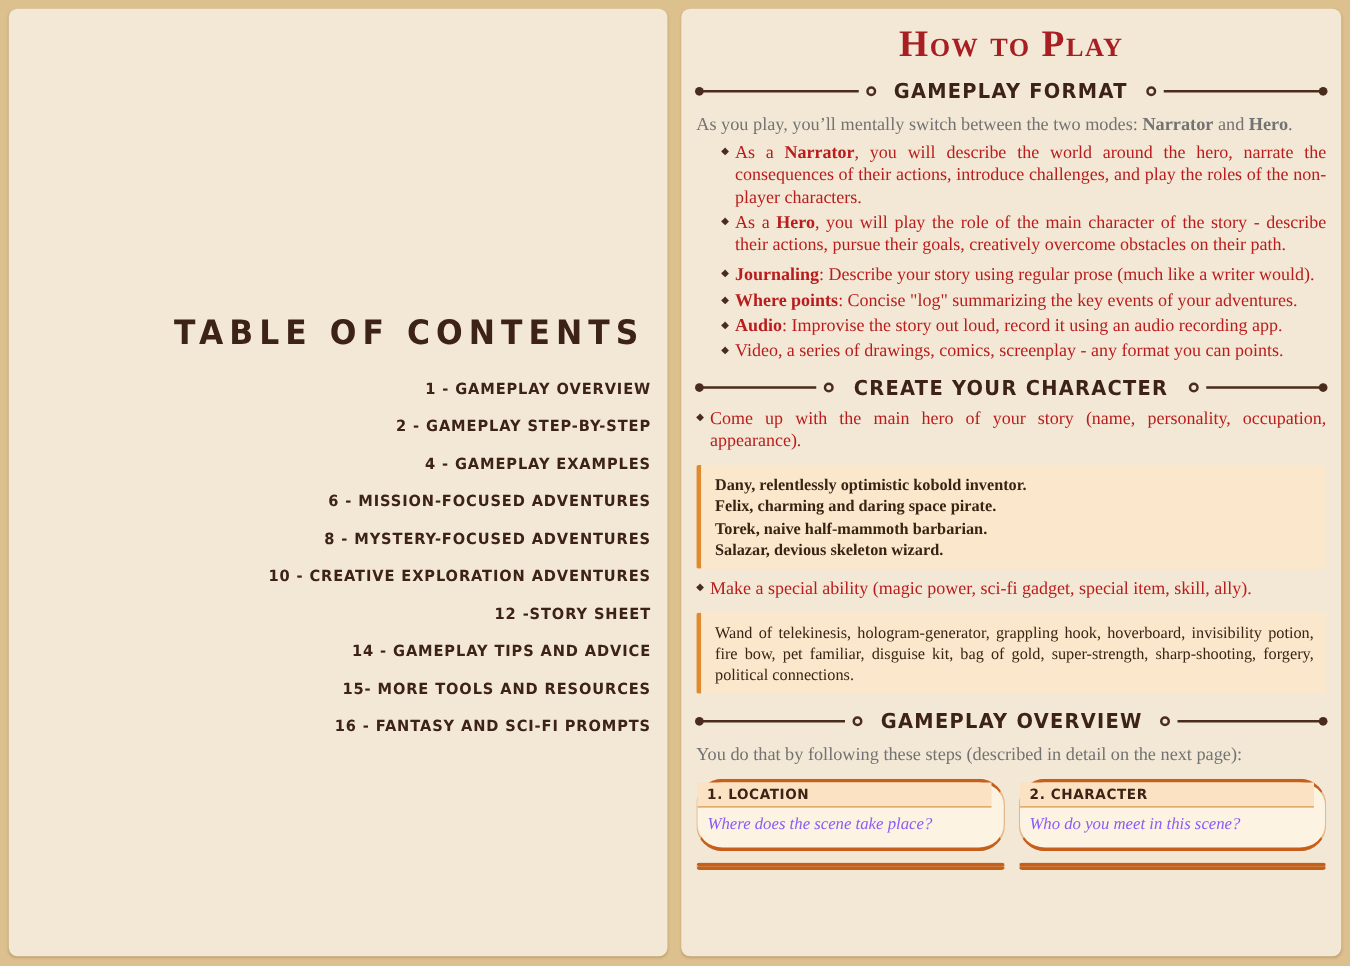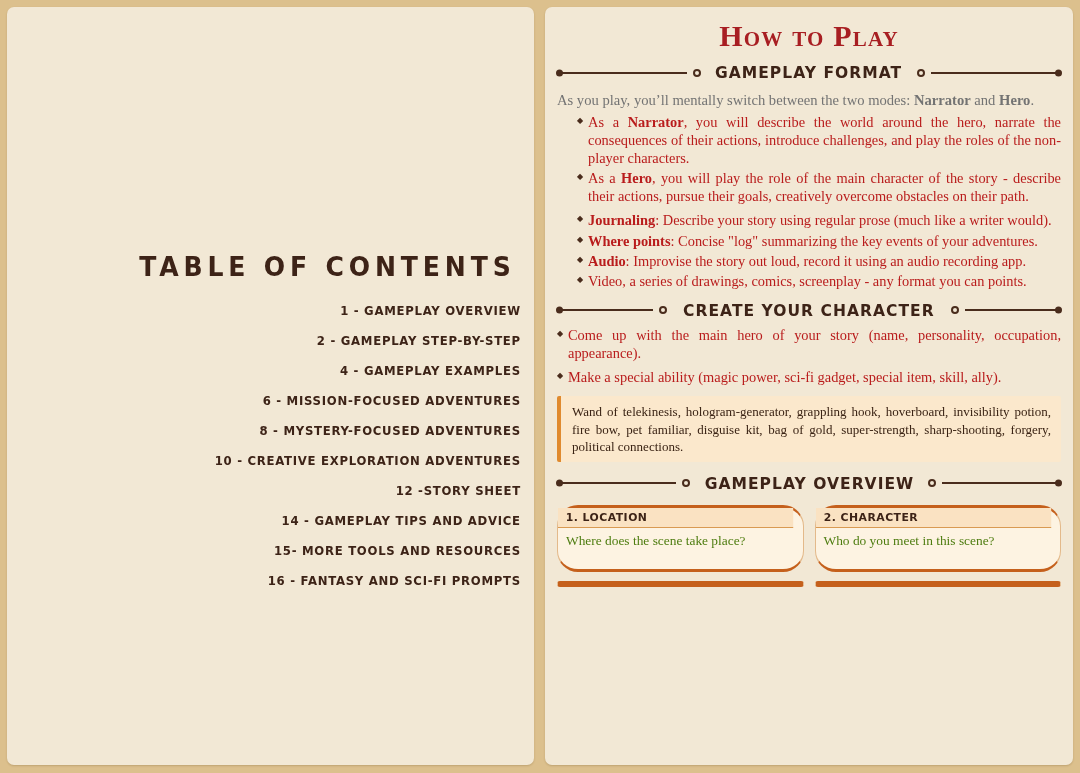--- a/index.html
+++ b/index.html
@@ -178,26 +178,27 @@
     padding: 3px 8px 3px 8px;
     font-family: "DejaVu Sans", "Liberation Sans", sans-serif;
     font-weight: bold;
     font-size: 11.3px;
     letter-spacing: .5px;
     color: #3d2317;
     transform: scaleX(.96);
     transform-origin: left center;
   }
   .cell-body {
-    padding: 5px 8px 20px 8px;
+    padding: 5px 8px 10px 8px;
     font-size: 13.4px;
     line-height: 1.24;
-    color: #4d7c0f;
+    color: #8b5cf6;
     text-align: justify;
     min-height: 24px;
+    font-style: italic;
   }
 </style>
 </head>
 <body>
 
 <div class="spread">
 
   <div class="page page-left">
     <div class="toc-wrap">
       <h1 class="toc-title">TABLE OF CONTENTS</h1>
@@ -246,35 +247,42 @@
       <span class="ring"></span>
       <span class="sec-title">CREATE YOUR CHARACTER</span>
       <span class="ring"></span>
       <span class="rule right"></span>
     </div>
 
     <ul class="bullets flush">
       <li>Come up with the main hero of your story (name, personality, occupation, appearance).</li>
     </ul>
 
+    <div class="example">
+      <span class="ln">Dany, relentlessly optimistic kobold inventor.</span>
+      <span class="ln">Felix, charming and daring space pirate.</span>
+      <span class="ln">Torek, naive half-mammoth barbarian.</span>
+      <span class="ln">Salazar, devious skeleton wizard.</span>
+    </div>
 
     <ul class="bullets flush">
       <li>Make a special ability (magic power, sci-fi gadget, special item, skill, ally).</li>
     </ul>
 
     <div class="example para">Wand of telekinesis, hologram-generator, grappling hook, hoverboard, invisibility potion, fire bow, pet familiar, disguise kit, bag of gold, super-strength, sharp-shooting, forgery, political connections.</div>
 
     <div class="divider">
       <span class="rule left"></span>
       <span class="ring"></span>
       <span class="sec-title">GAMEPLAY OVERVIEW</span>
       <span class="ring"></span>
       <span class="rule right"></span>
     </div>
 
+    <p class="body">You do that by following these steps (described in detail on the next page):</p>
 
     <div class="grid">
       <div class="cell">
         <div class="cell-head">1. LOCATION</div>
         <div class="cell-body">Where does the scene take place?</div>
       </div>
       <div class="cell">
         <div class="cell-head">2. CHARACTER</div>
         <div class="cell-body">Who do you meet in this scene?</div>
       </div>

